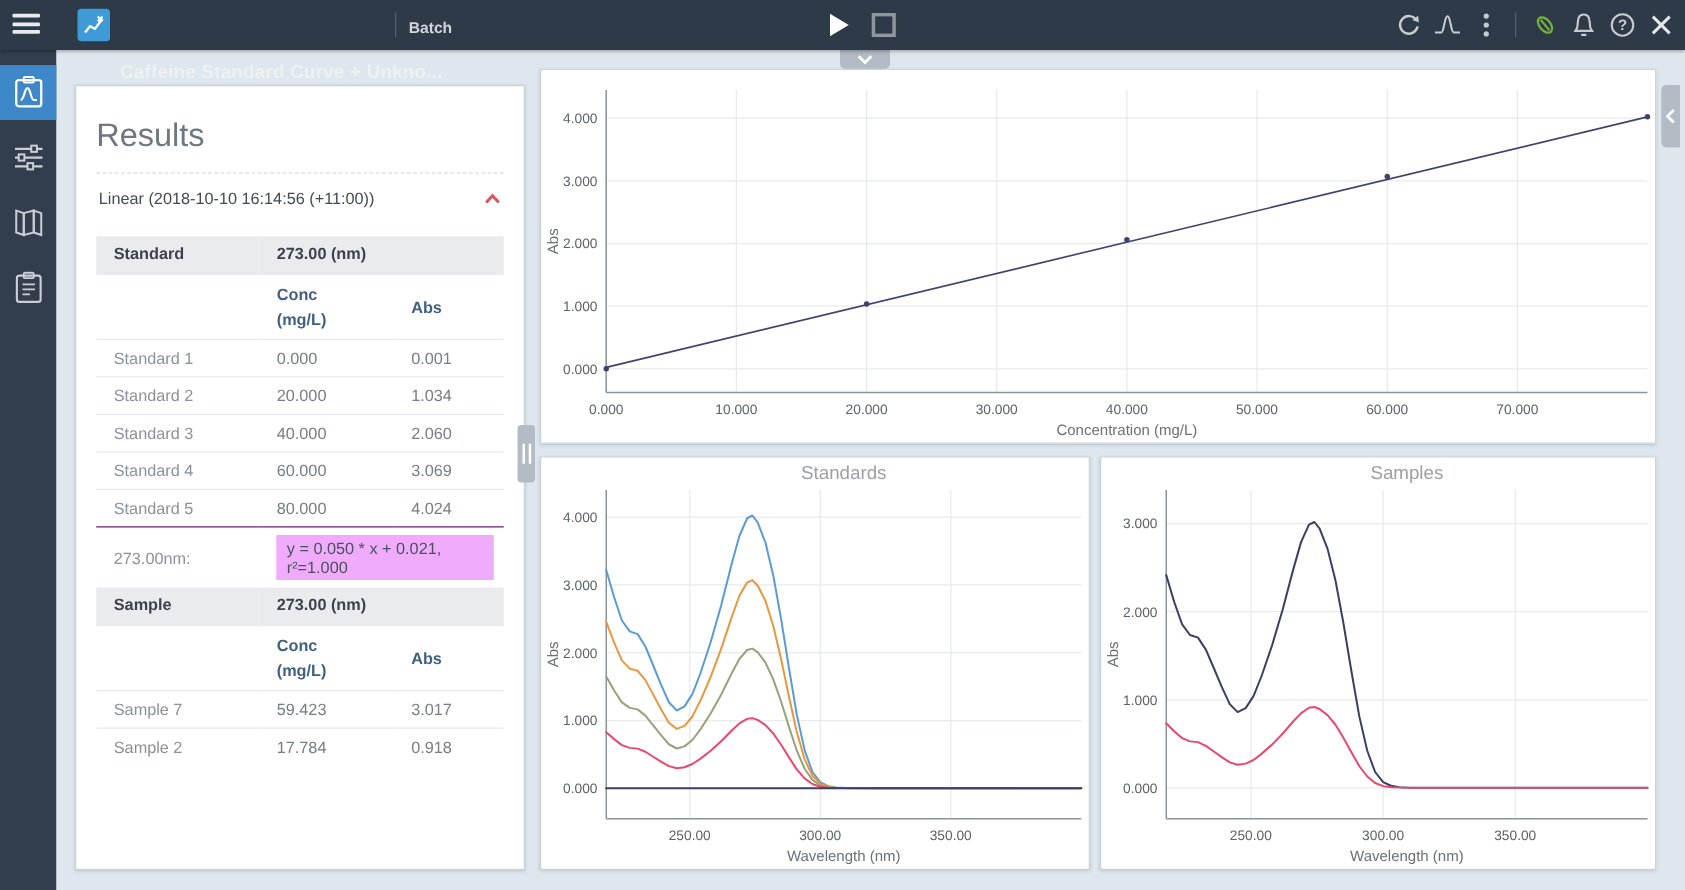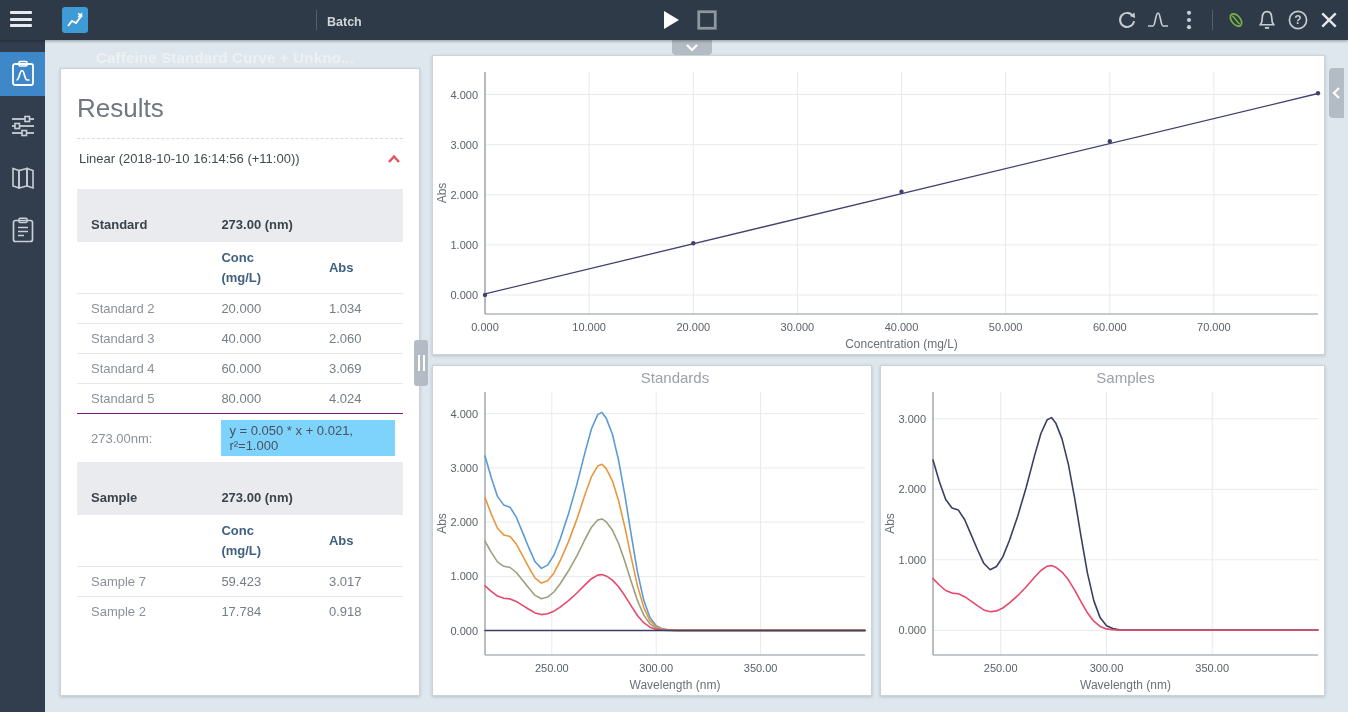--- a/index.html
+++ b/index.html
@@ -38,27 +38,27 @@
   .chart-smp  { left:880px; top:365px; width:445px; height:331px; }
 
   
   .results-title { margin-top:24px; font-size:26px; font-weight:400; color:#6f7780; }
   .results-rule { border-bottom:1px dashed #d7dce1; margin-top:14px; }
   .section-head { display:flex; align-items:center; justify-content:space-between; padding:12px 2px 23px 2px;
                   font-size:13px; color:#434a54; cursor:pointer; }
   table.results { width:100%; border-collapse:collapse; font-size:13px; }
   table.results td, table.results th { text-align:left; vertical-align:middle; }
   tr.group-row { background:#e9ebee; }
-  tr.group-row td { padding:28px 8px 10px 14px; font-weight:700; color:#3c434c; }
+  tr.group-row td { padding:6px 8px 10px 14px; font-weight:700; color:#3c434c; }
   tr.colhead-row td { padding:6px 8px 6px 14px; color:#3f607f; font-weight:700; line-height:1.5; }
   tr.data-row td { padding:7px 8px 7px 14px; border-top:1px solid #e6e9ec; }
   tr.data-row td.rname { color:#8a919a; }
   tr.data-row td.rval  { color:#757d86; }
   tr.eq-row td { padding:6px 8px 6px 14px; border-top:1px solid #701a75; color:#8a919a; }
-  .eq-text { background:#7dd3fc; color:#4a525b; padding:3px 8px; display:inline-block; }
+  .eq-text { background:#f0abfc; color:#4a525b; padding:3px 8px; display:inline-block; }
   .col-name { width:40%; } .col-conc { width:33%; } .col-abs { width:27%; }
 
   
   .tab-top { position:absolute; left:672px; top:40px; width:40px; height:15px; background:#b3bcc4;
              border-radius:0 0 4px 4px; display:flex; align-items:center; justify-content:center;
              cursor:pointer; z-index:25; }
   .tab-right { position:absolute; left:1329px; top:68px; width:15px; height:50px; background:#b3bcc4;
                border-radius:4px 0 0 4px; display:flex; align-items:center; justify-content:center; cursor:pointer; }
   .splitter { position:absolute; left:414px; top:340px; width:14px; height:46px; background:#b3bcc4;
               border-radius:3px; display:flex; align-items:center; justify-content:center; gap:3px;
@@ -182,20 +182,25 @@
       </colgroup>
     <tbody>
       <tr class="group-row">
         <td>Standard</td>
         <td colspan="2">273.00 (nm)</td>
       </tr>
       <tr class="colhead-row">
         <td></td>
         <td><span>Conc</span><br><span>(mg/L)</span></td>
         <td>Abs</td>
+      </tr>
+      <tr class="data-row">
+        <td class="rname">Standard 1</td>
+        <td class="rval">0.000</td>
+        <td class="rval">0.001</td>
       </tr>
       <tr class="data-row">
         <td class="rname">Standard 2</td>
         <td class="rval">20.000</td>
         <td class="rval">1.034</td>
       </tr>
       <tr class="data-row">
         <td class="rname">Standard 3</td>
         <td class="rval">40.000</td>
         <td class="rval">2.060</td>

